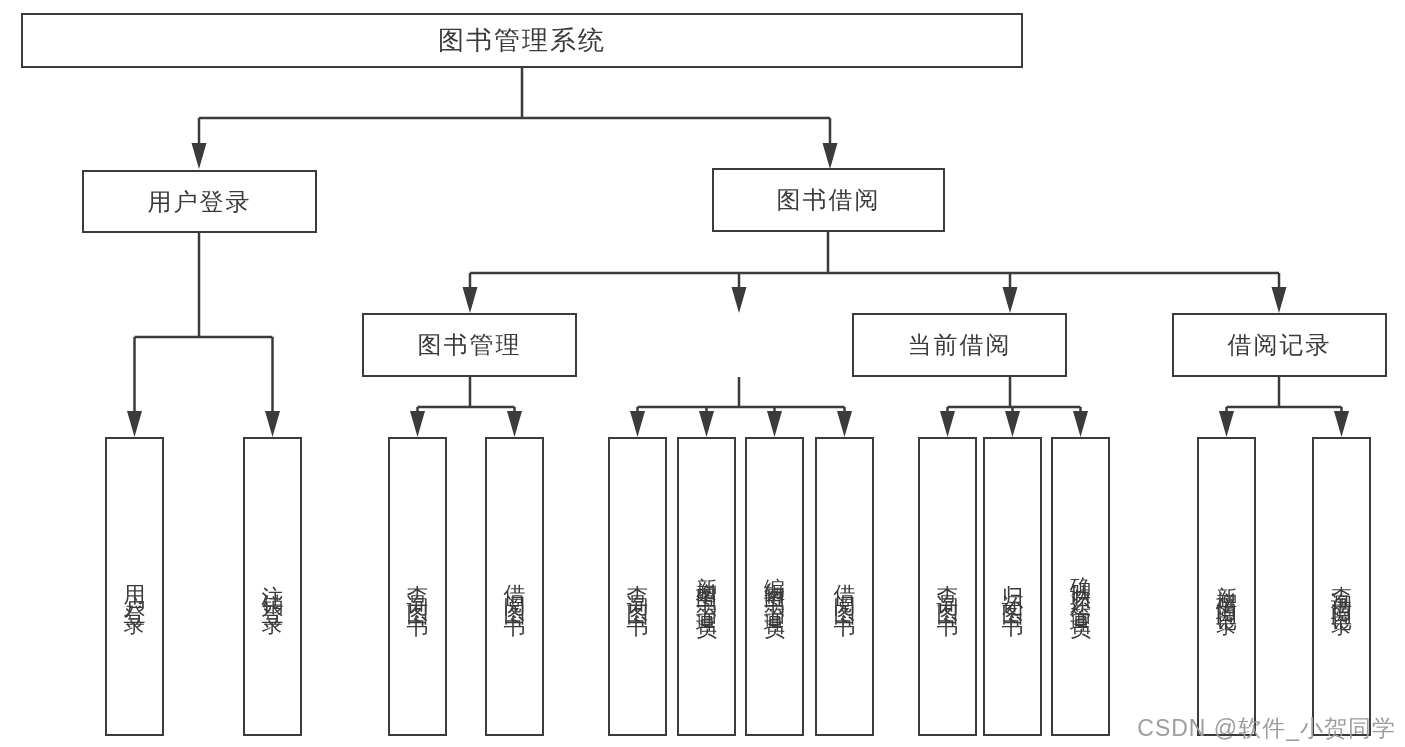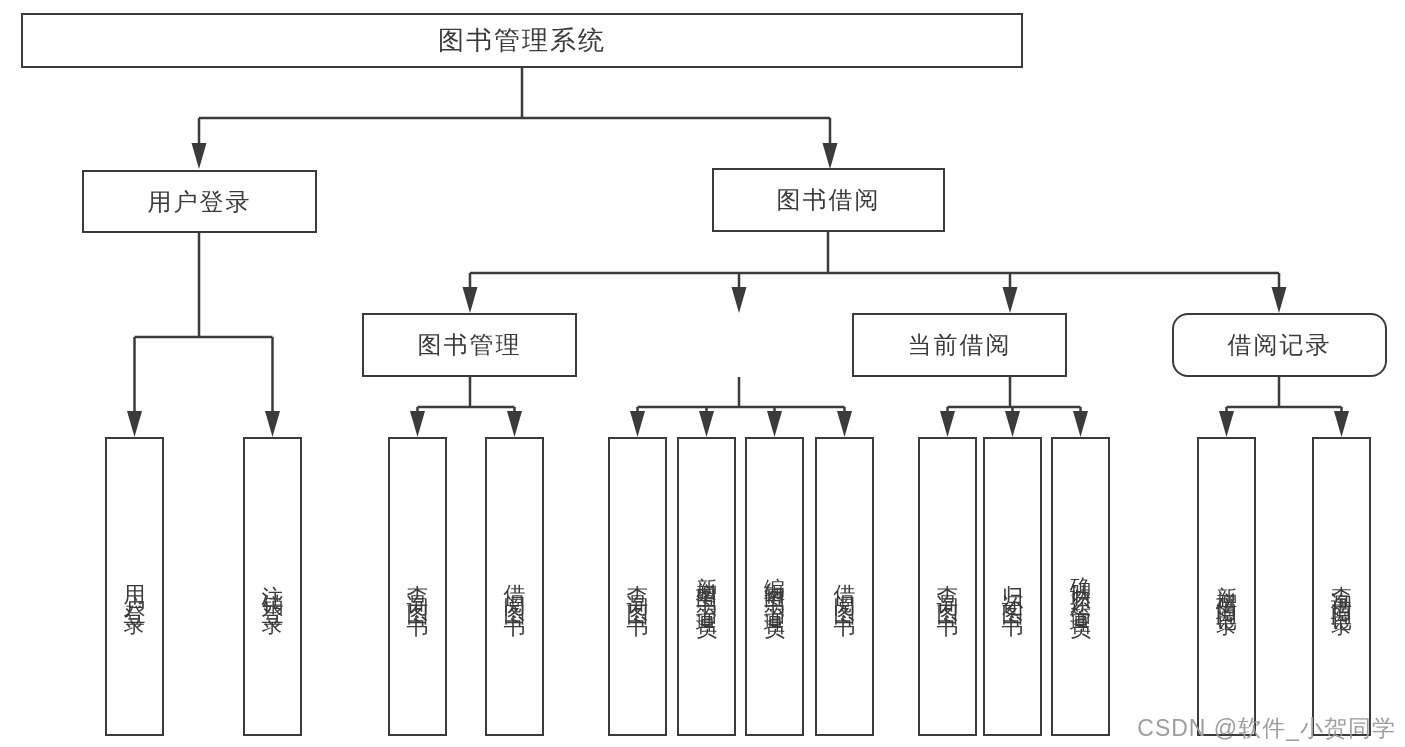--- a/index.html
+++ b/index.html
@@ -61,21 +61,21 @@
              M1334 411 L1349 411 L1341.5 437 Z" fill="#3b3b3b" stroke="none"></path>
   </svg>
 
   <div class="node root-node" style="left:21px;top:13px;width:1002px;height:55px;">图书管理系统</div>
 
   <div class="node h-node" style="left:82px;top:170px;width:235px;height:63px;">用户登录</div>
   <div class="node h-node" style="left:712px;top:168px;width:233px;height:64px;">图书借阅</div>
 
   <div class="node h-node" style="left:362px;top:313px;width:215px;height:64px;">图书管理</div>
   <div class="node h-node" style="left:852px;top:313px;width:215px;height:64px;">当前借阅</div>
-  <div class="node h-node" style="left:1172px;top:313px;width:215px;height:64px;border-radius:16px;">借阅记录</div>
+  <div class="node h-node" style="left:1172px;top:313px;width:215px;height:64px;">借阅记录</div>
 
   <div class="node leaf" style="left:105px;">用户登录</div>
   <div class="node leaf" style="left:243px;">注销登录</div>
 
   <div class="node leaf" style="left:388px;">查询图书</div>
   <div class="node leaf" style="left:485px;">借阅图书</div>
 
   <div class="node leaf" style="left:608px;">查询图书</div>
   <div class="node leaf long" style="left:677px;">新增图书（管理员）</div>
   <div class="node leaf long" style="left:745px;">编辑图书（管理员）</div>

